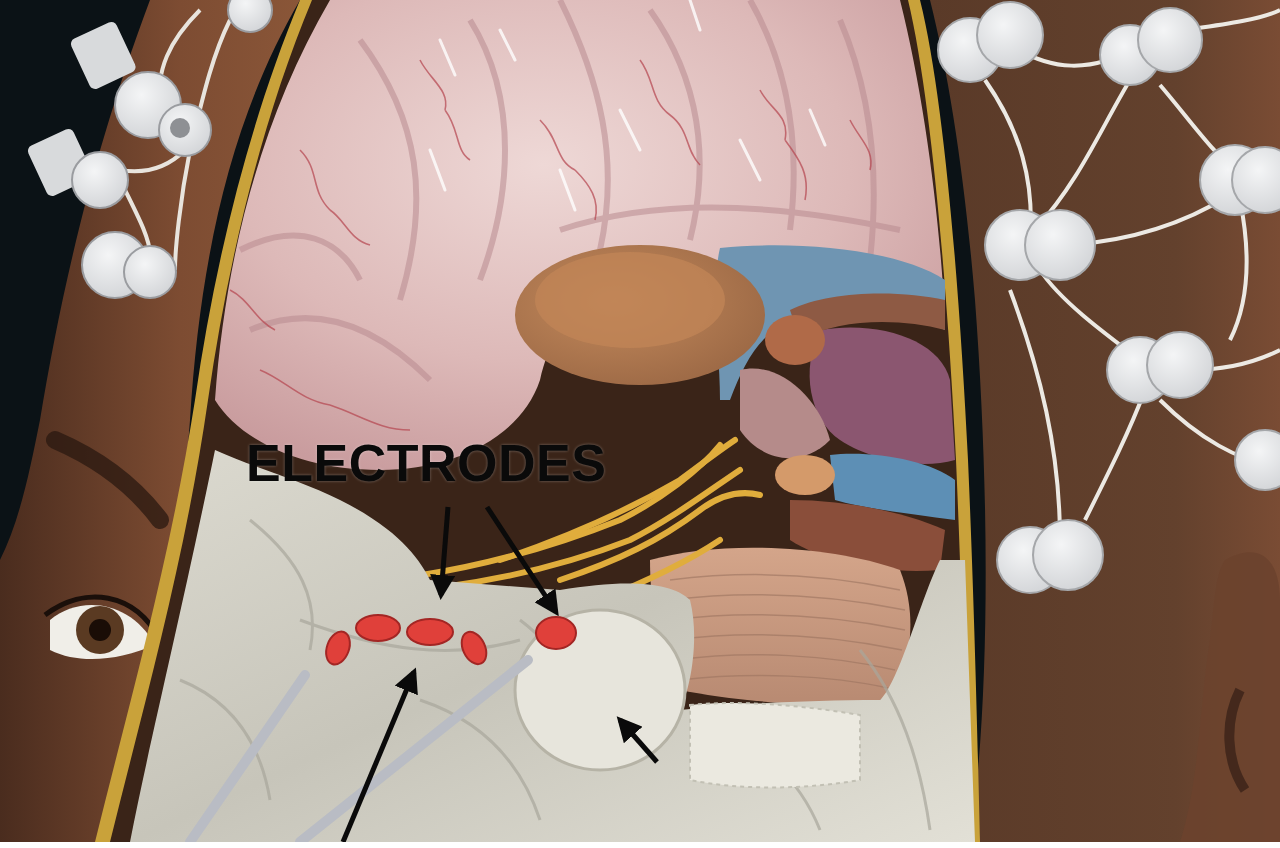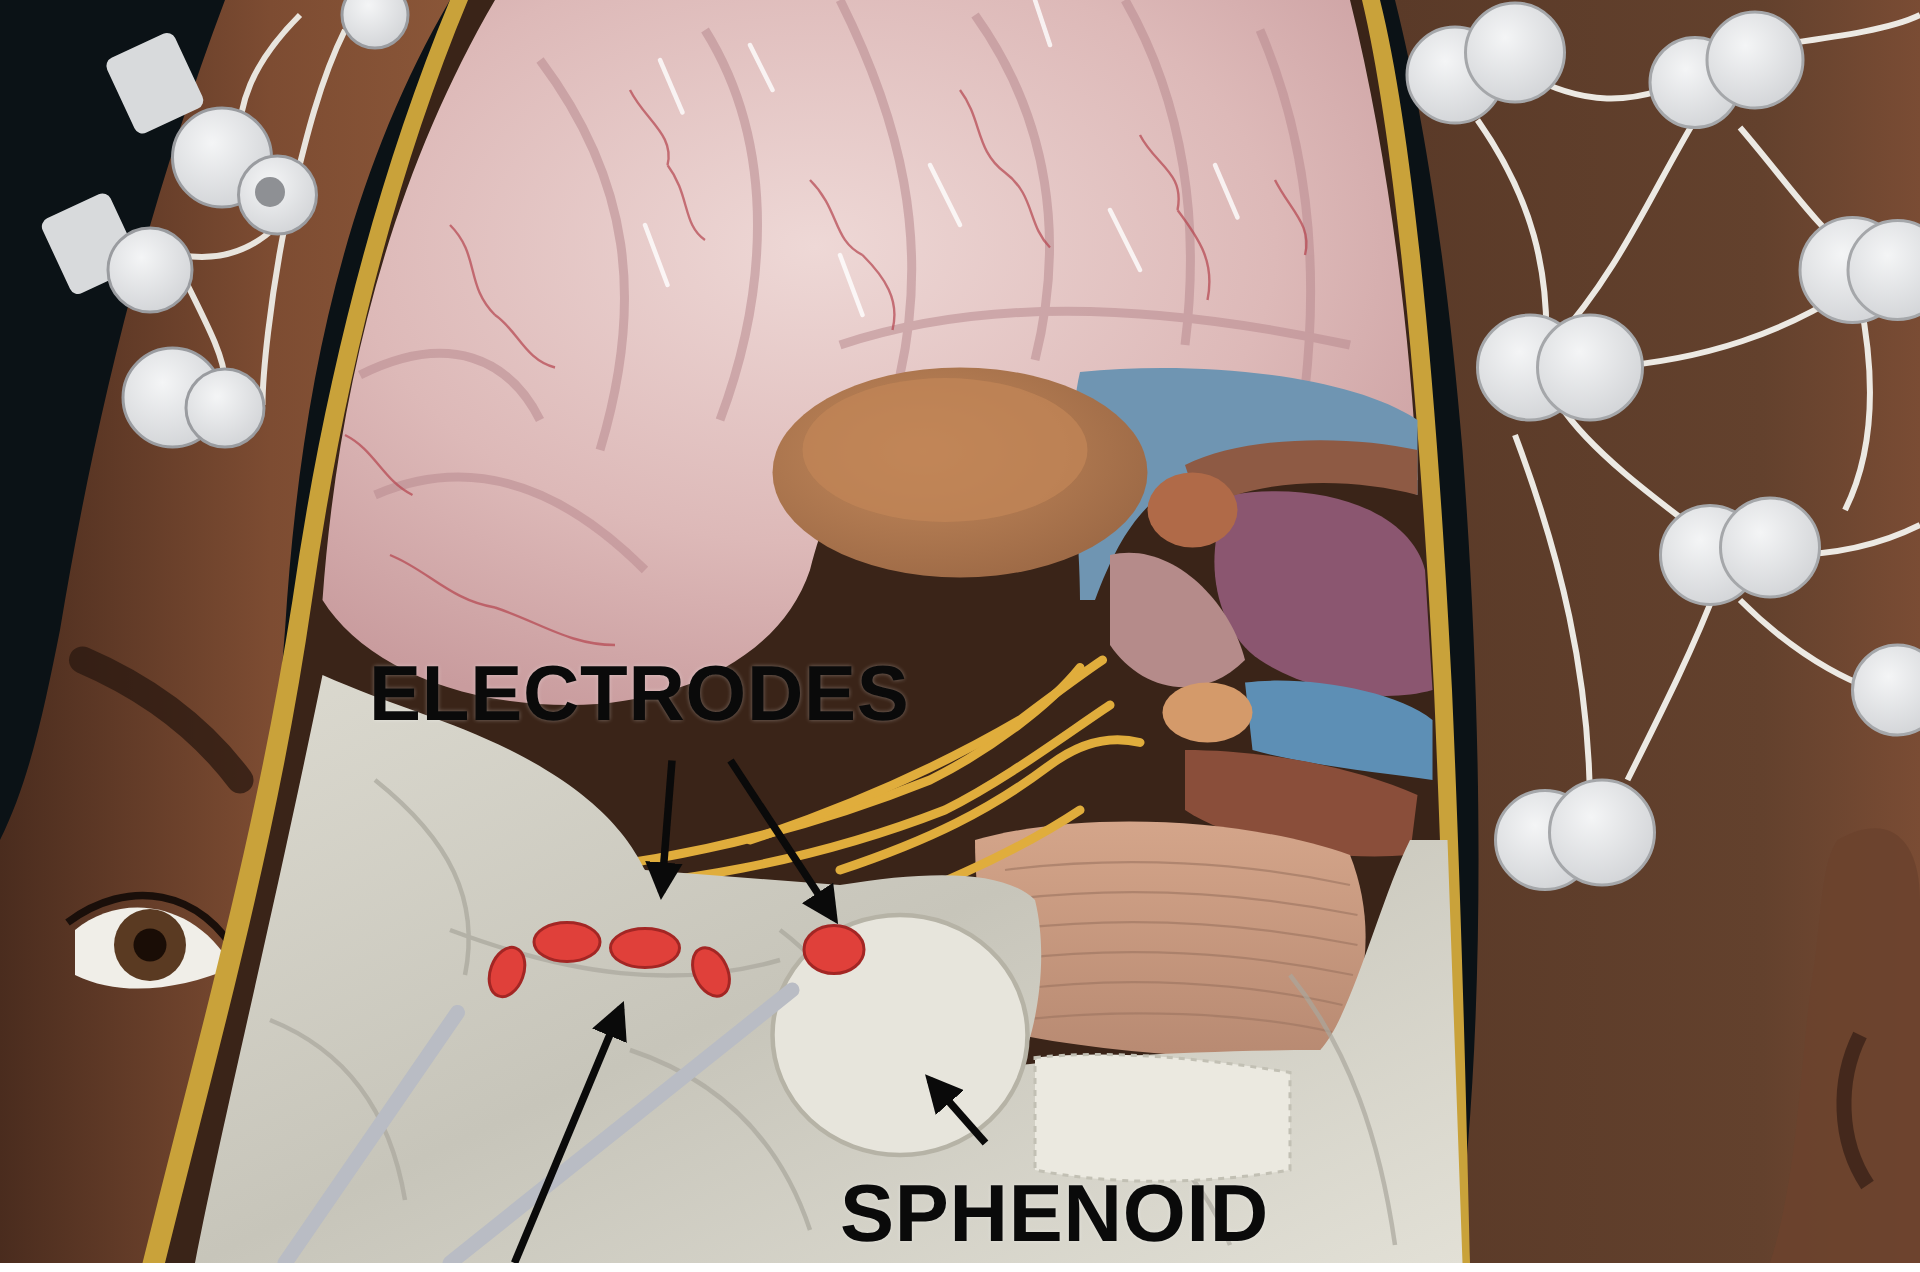--- a/index.html
+++ b/index.html
@@ -271,16 +271,15 @@
         <circle cx="1265" cy="460" r="30" fill="url(#capG)" stroke="#a5a7aa" stroke-width="2"></circle>
       </g>
       <g>
         <circle cx="1030" cy="560" r="33" fill="url(#capG)" stroke="#a5a7aa" stroke-width="2"></circle>
         <circle cx="1068" cy="555" r="35" fill="url(#capG)" stroke="#a5a7aa" stroke-width="2"></circle>
       </g>
     </g>
   </svg>
 
   <div class="label label-electrodes">ELECTRODES</div>
-  <div class="label label-sphenoid">SPHENOID</div>
 
   <div class="bottom-bar"></div>
 </div>
 
 </body></html>

